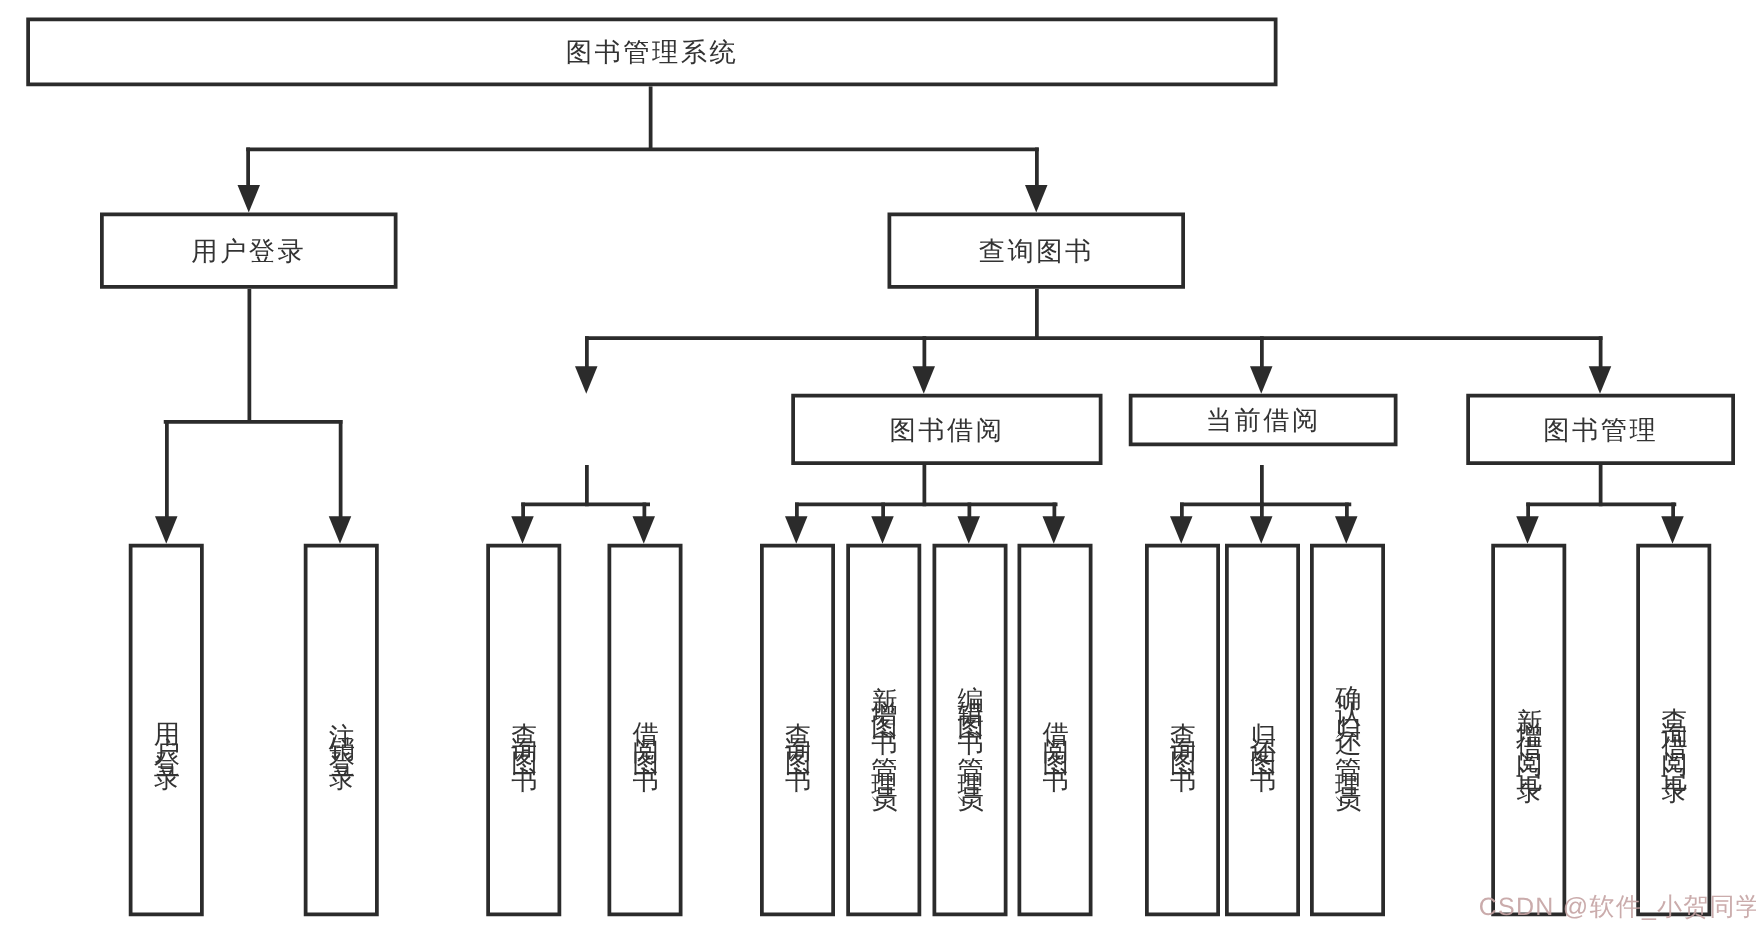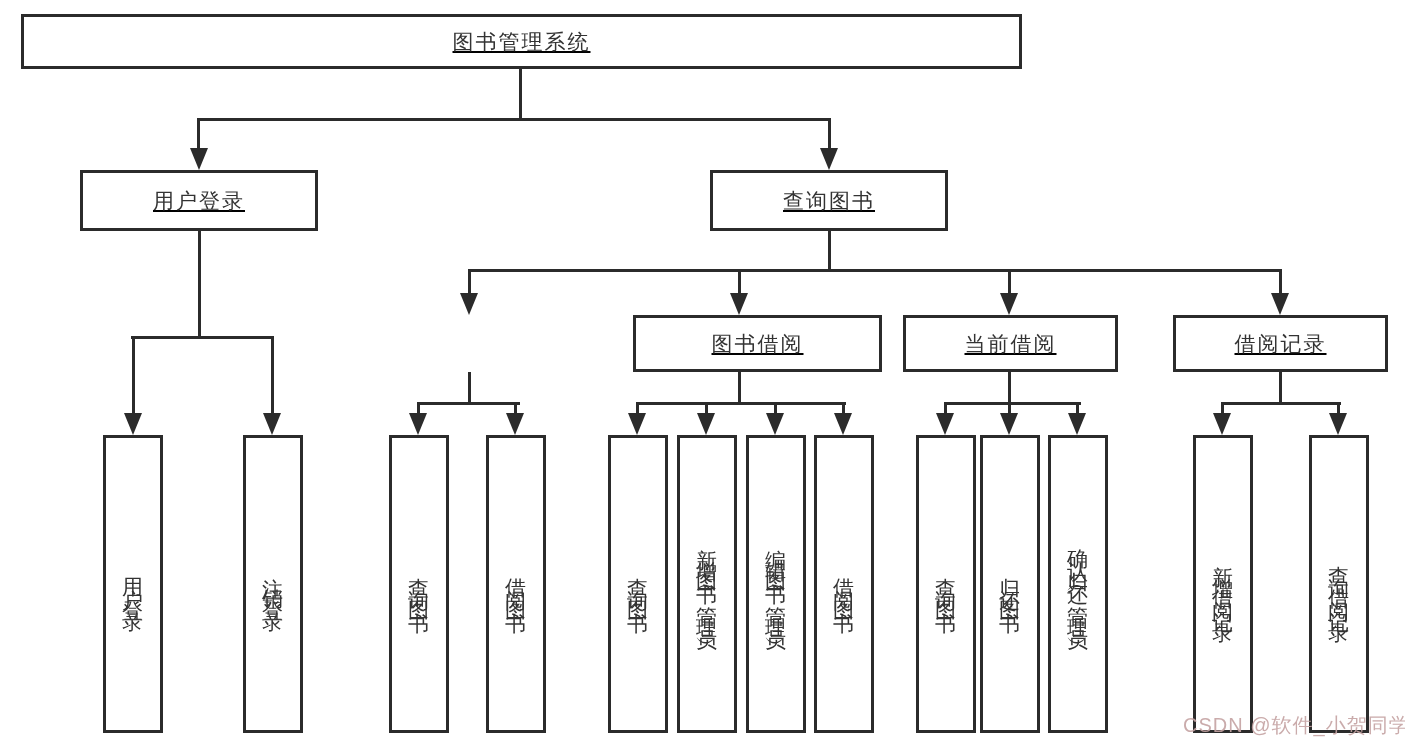--- a/index.html
+++ b/index.html
@@ -4,21 +4,21 @@
 <style>
   html,body{margin:0;padding:0;background:#fff;}
   .canvas{
     position:relative;width:1405px;height:747px;overflow:hidden;
     background:var(--background,#ffffff);
     font-family:"Liberation Sans","DejaVu Sans",sans-serif;
   }
   .node{
     position:absolute;box-sizing:border-box;background:#fff;
     border:3px solid var(--box-border,#2b2b2b);
-    display:flex;align-items:center;justify-content:center;z-index:2;text-decoration:underline;
+    display:flex;align-items:center;justify-content:center;z-index:2;
   }
   .htext{font-size:21px;color:var(--text,#333);letter-spacing:2px;}
   .leaf{
     position:absolute;top:435px;width:60px;height:298px;box-sizing:border-box;
     background:#fff;border:3px solid var(--box-border,#2b2b2b);
     display:flex;align-items:center;justify-content:center;z-index:2;
   }
   .vtext{
     writing-mode:vertical-rl;text-orientation:mixed;line-height:1;
     font-size:21px;letter-spacing:0.55em;color:var(--text,#333);
@@ -106,25 +106,25 @@
   <div class="node" style="left:80px;top:170px;width:238px;height:61px">
     <span class="htext">用户登录</span>
   </div>
   <div class="node" style="left:710px;top:170px;width:238px;height:61px">
     <span class="htext">查询图书</span>
   </div>
 
   <div class="node" style="left:633px;top:315px;width:249px;height:57px">
     <span class="htext">图书借阅</span>
   </div>
-  <div class="node" style="left:903px;top:315px;width:215px;height:57px">
+  <div class="node" style="left:903px;top:315px;width:215px;height:42px">
     <span class="htext">当前借阅</span>
   </div>
   <div class="node" style="left:1173px;top:315px;width:215px;height:57px">
-    <span class="htext">借阅记录</span>
+    <span class="htext">图书管理</span>
   </div>
 
   <div class="leaf" style="left:103px">
     <span class="vtext">用户登录</span>
   </div>
   <div class="leaf" style="left:243px">
     <span class="vtext">注销登录</span>
   </div>
 
   <div class="leaf" style="left:389px">

